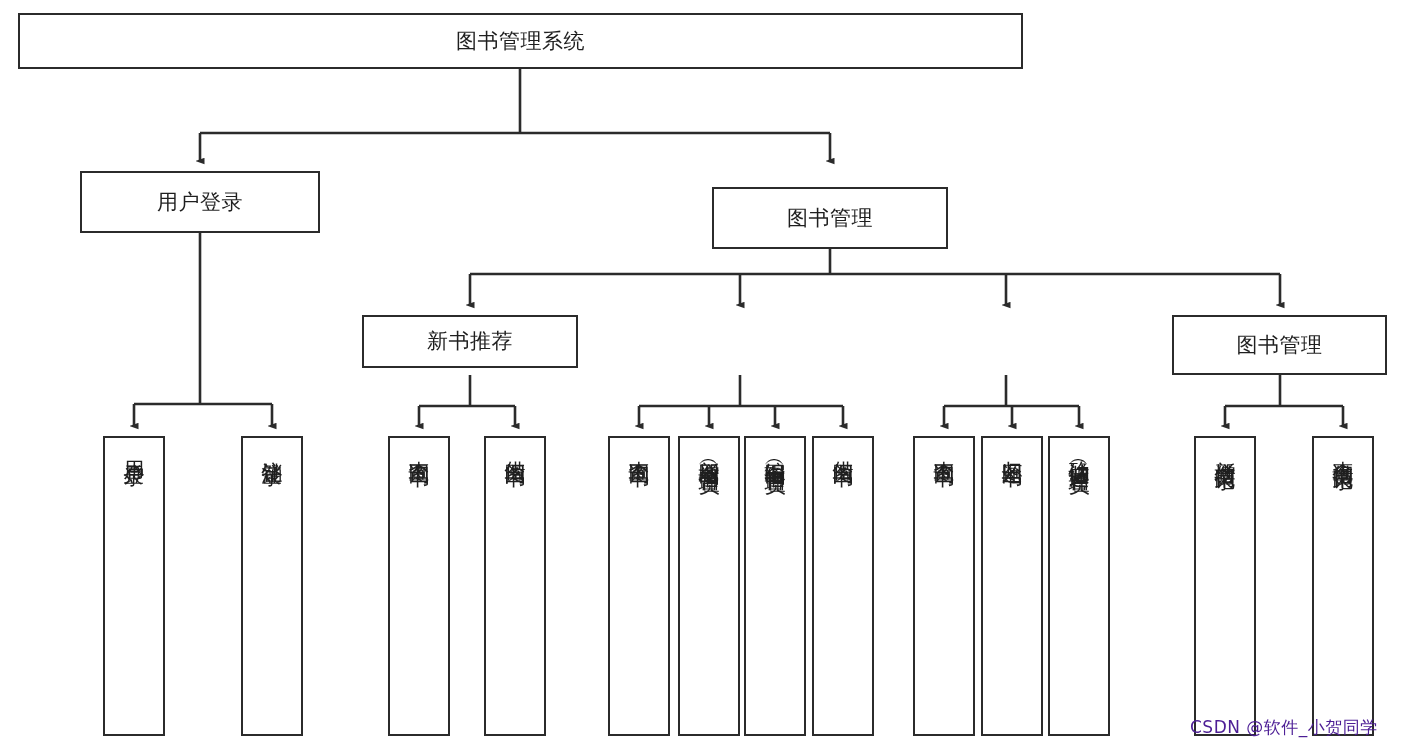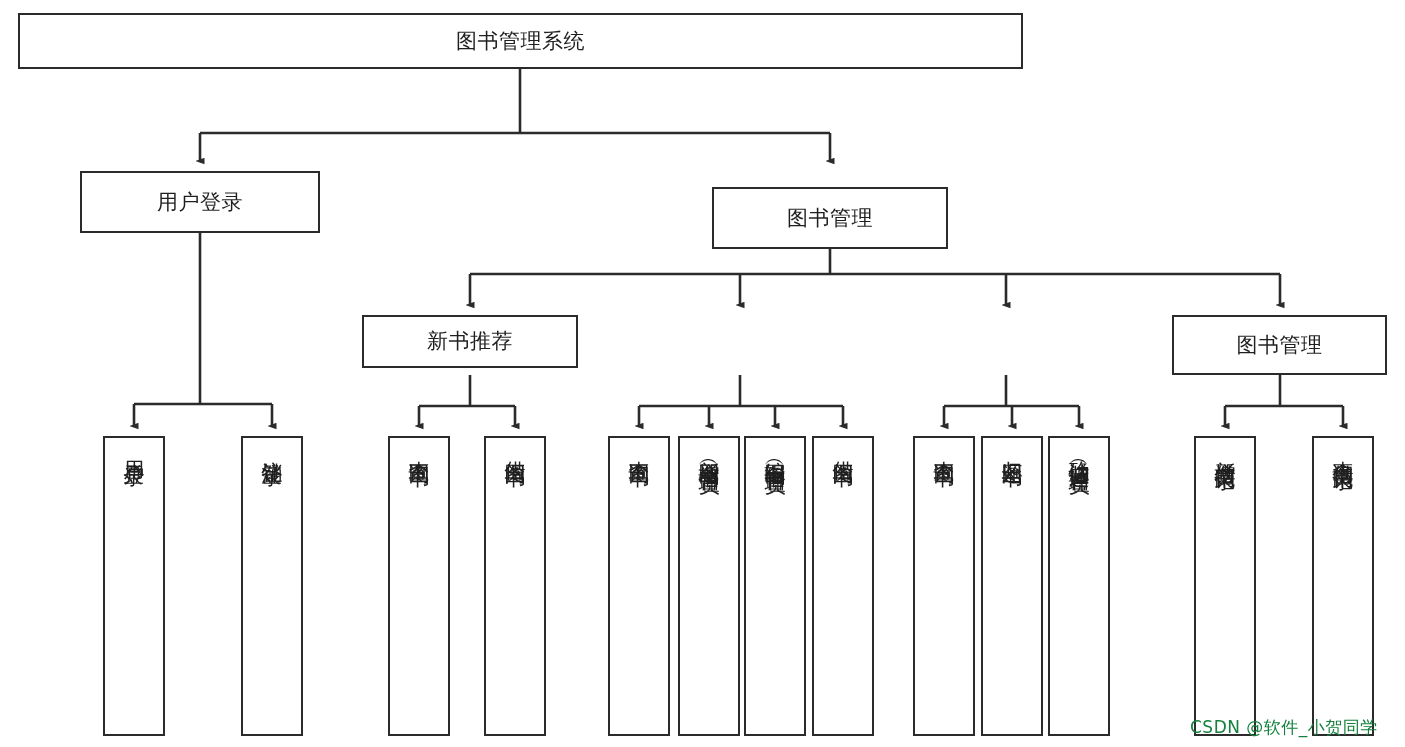--- a/index.html
+++ b/index.html
@@ -193,14 +193,14 @@
     <span class="node-label">确认归还（管理员）</span>
   </div>
 
   <div class="node vertical" style="left: 1194px; top: 436px; width: 62px; height: 300px;">
     <span class="node-label">新增借阅记录</span>
   </div>
   <div class="node vertical" style="left: 1312px; top: 436px; width: 62px; height: 300px;">
     <span class="node-label">查询借阅记录</span>
   </div>
 
-  <div class="watermark" style="left: 1190px; top: 716px; color: #15803d;">CSDN @软件_小贺同学</div>
+  <div class="watermark" style="left: 1190px; top: 716px; color: #4c1d95;">CSDN @软件_小贺同学</div>
 </div>
 
 </body></html>

